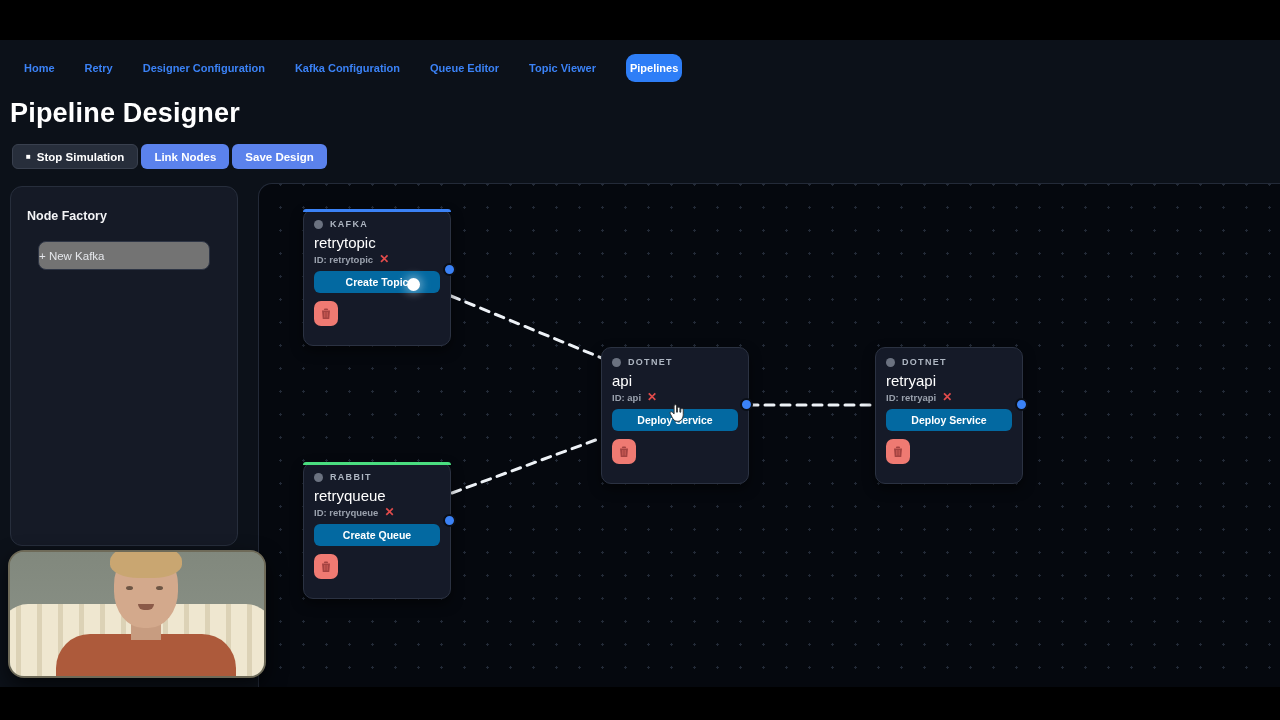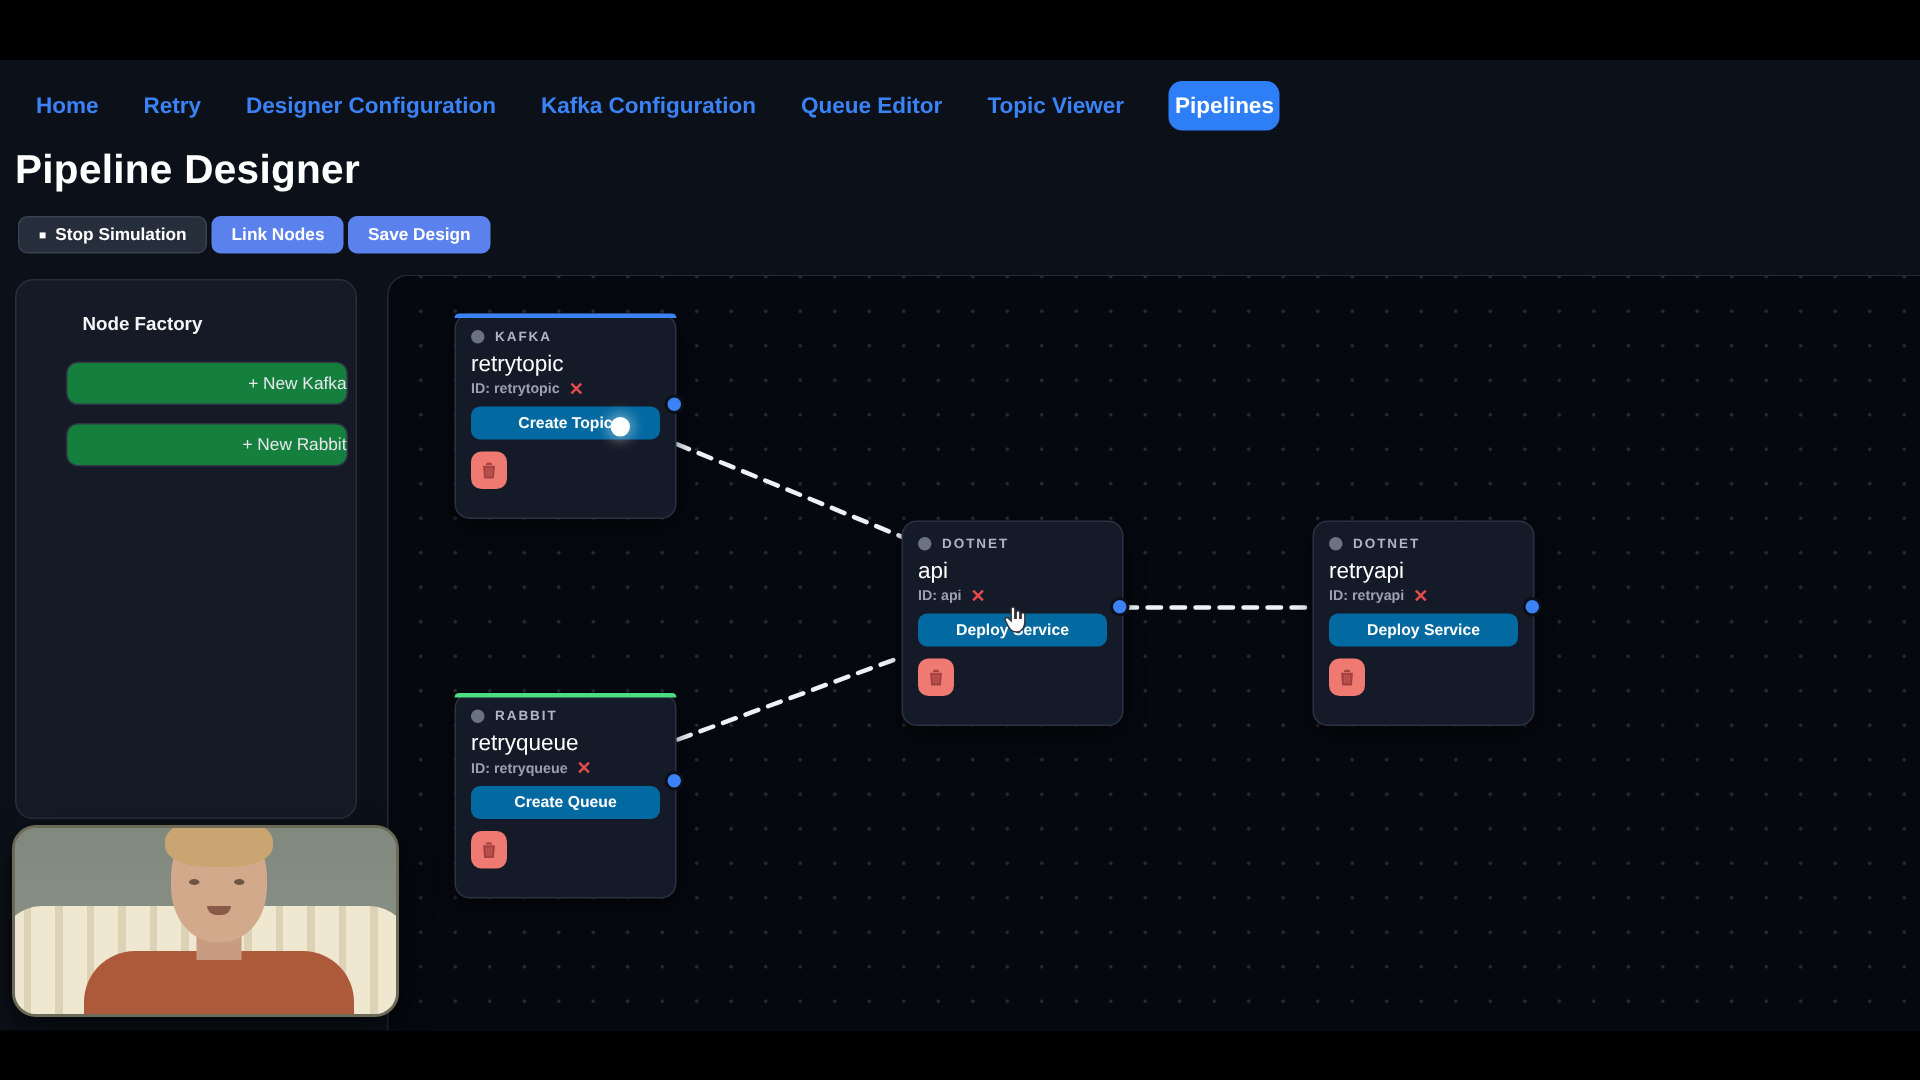--- a/index.html
+++ b/index.html
@@ -6,41 +6,41 @@
   html,body { width:1280px; height:720px; overflow:hidden; background:#000; }
   body { font-family:"Liberation Sans", sans-serif; position:relative; }
 
   .app { position:absolute; left:0; top:40px; width:1280px; height:647px; background:#0c1119; }
   .letterbox { position:absolute; left:0; width:1280px; background:#000; }
   .letterbox.top { top:0; height:40px; }
   .letterbox.bottom { top:687px; height:33px; }
 
   
   .nav { position:absolute; left:24px; top:14px; display:flex; align-items:center; gap:30px; }
-  .nav a { color:#3b82f6; font-size:15px; font-weight:700; text-decoration:none; cursor:pointer; }
+  .nav a { color:#3b82f6; font-size:11px; font-weight:700; text-decoration:none; cursor:pointer; }
   .nav .pill { background:#2e7ef7; color:#fff; padding:8px 4px; border-radius:9px; }
 
   
   .page-title { position:absolute; left:10px; top:58px; color:#fff; font-size:27px; font-weight:700; letter-spacing:.2px; }
 
   
   .toolbar { position:absolute; left:12px; top:104px; display:flex; gap:3px; }
   .toolbar button { border:none; cursor:pointer; height:25px; padding:0 13px; border-radius:6px;
     font-family:inherit; font-size:11.5px; font-weight:700; color:#fff; display:flex; align-items:center; gap:6px; }
   .btn-dark { background:#272e3b; border:1px solid #39404e !important; }
   .btn-blue { background:#5b82ec; }
   .stop-square { font-size:8px; line-height:1; }
 
   
   .sidebar { position:absolute; left:10px; top:146px; width:228px; height:360px;
-    background:#151a26; border:1px solid #272e3c; border-radius:12px;padding-left:28px; }
+    background:#151a26; border:1px solid #272e3c; border-radius:12px; }
   .sidebar h2 { color:#f3f4f6; font-size:12.5px; font-weight:700; margin:22px 0 18px 16px; }
-  .factory-btn { display:block; width:188px; height:29px; margin:0 auto 12px auto; background:#15803d;
+  .factory-btn { display:block; width:172px; height:29px; margin:0 auto 12px auto; background:#737373;
     border:1px solid #2e3545; border-radius:8px; color:#e5e7eb; font-family:inherit; font-size:11.5px;
-    cursor:pointer; text-align:right; }
+    cursor:pointer; text-align:left; }
 
   
   .canvas { position:absolute; left:258px; top:143px; right:0; bottom:0;
     background:#05080e; border-top:1px solid #232a38; border-left:1px solid #232a38; border-top-left-radius:14px;
     background-image:radial-gradient(#232a37 1.2px, transparent 1.4px); background-size:23px 23px; background-position:10px 12px; }
   .edges { position:absolute; left:0; top:0; width:100%; height:100%; pointer-events:none; }
 
   
   .node { position:absolute; width:148px; height:137px; background:#151a28; border:1px solid #2b3242;
     border-radius:10px; padding:9px 10px; box-shadow:0 5px 12px rgba(0,0,0,.5); }
@@ -101,21 +101,20 @@
       <span class="stop-square">■</span>
       <span>Stop Simulation</span>
     </button>
     <button class="btn-blue">Link Nodes</button>
     <button class="btn-blue">Save Design</button>
   </div>
 
   <aside class="sidebar">
     <h2>Node Factory</h2>
     <button class="factory-btn">+ New Kafka</button>
-    <button class="factory-btn">+ New Rabbit</button>
   </aside>
 
   <div class="canvas">
 
     <svg class="edges">
       <line x1="192" y1="112" x2="350" y2="177" stroke="#eef2f7" stroke-width="3" stroke-dasharray="9 7" stroke-linecap="round"></line>
       <line x1="193" y1="309" x2="342" y2="254" stroke="#eef2f7" stroke-width="3" stroke-dasharray="9 7" stroke-linecap="round"></line>
       <line x1="490" y1="221" x2="614" y2="221" stroke="#eef2f7" stroke-width="3" stroke-dasharray="9 7" stroke-linecap="round"></line>
     </svg>
 

